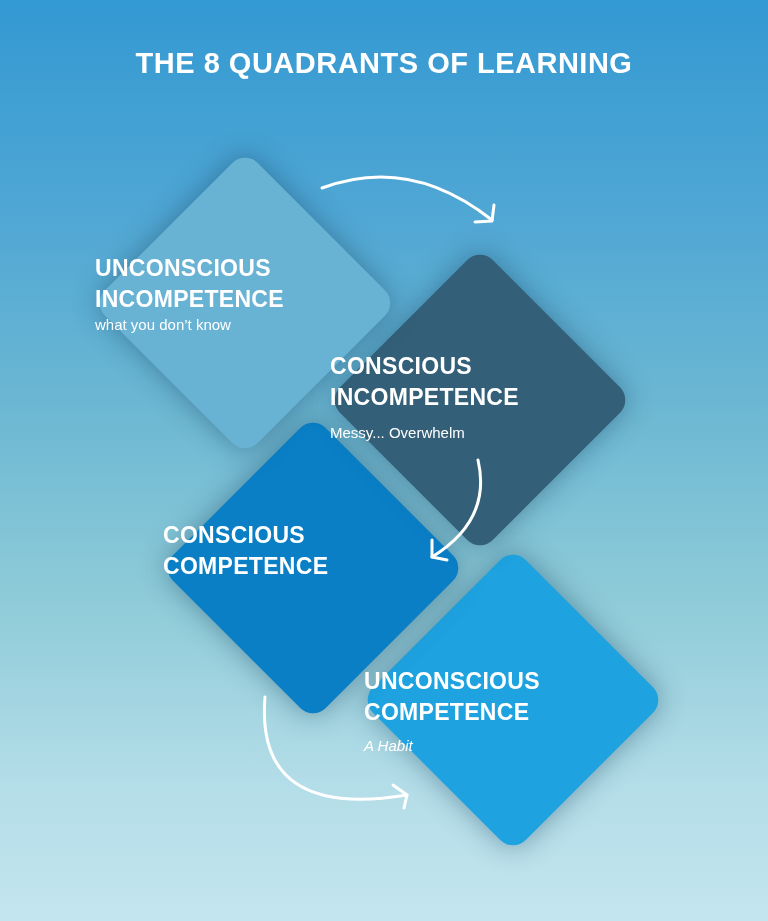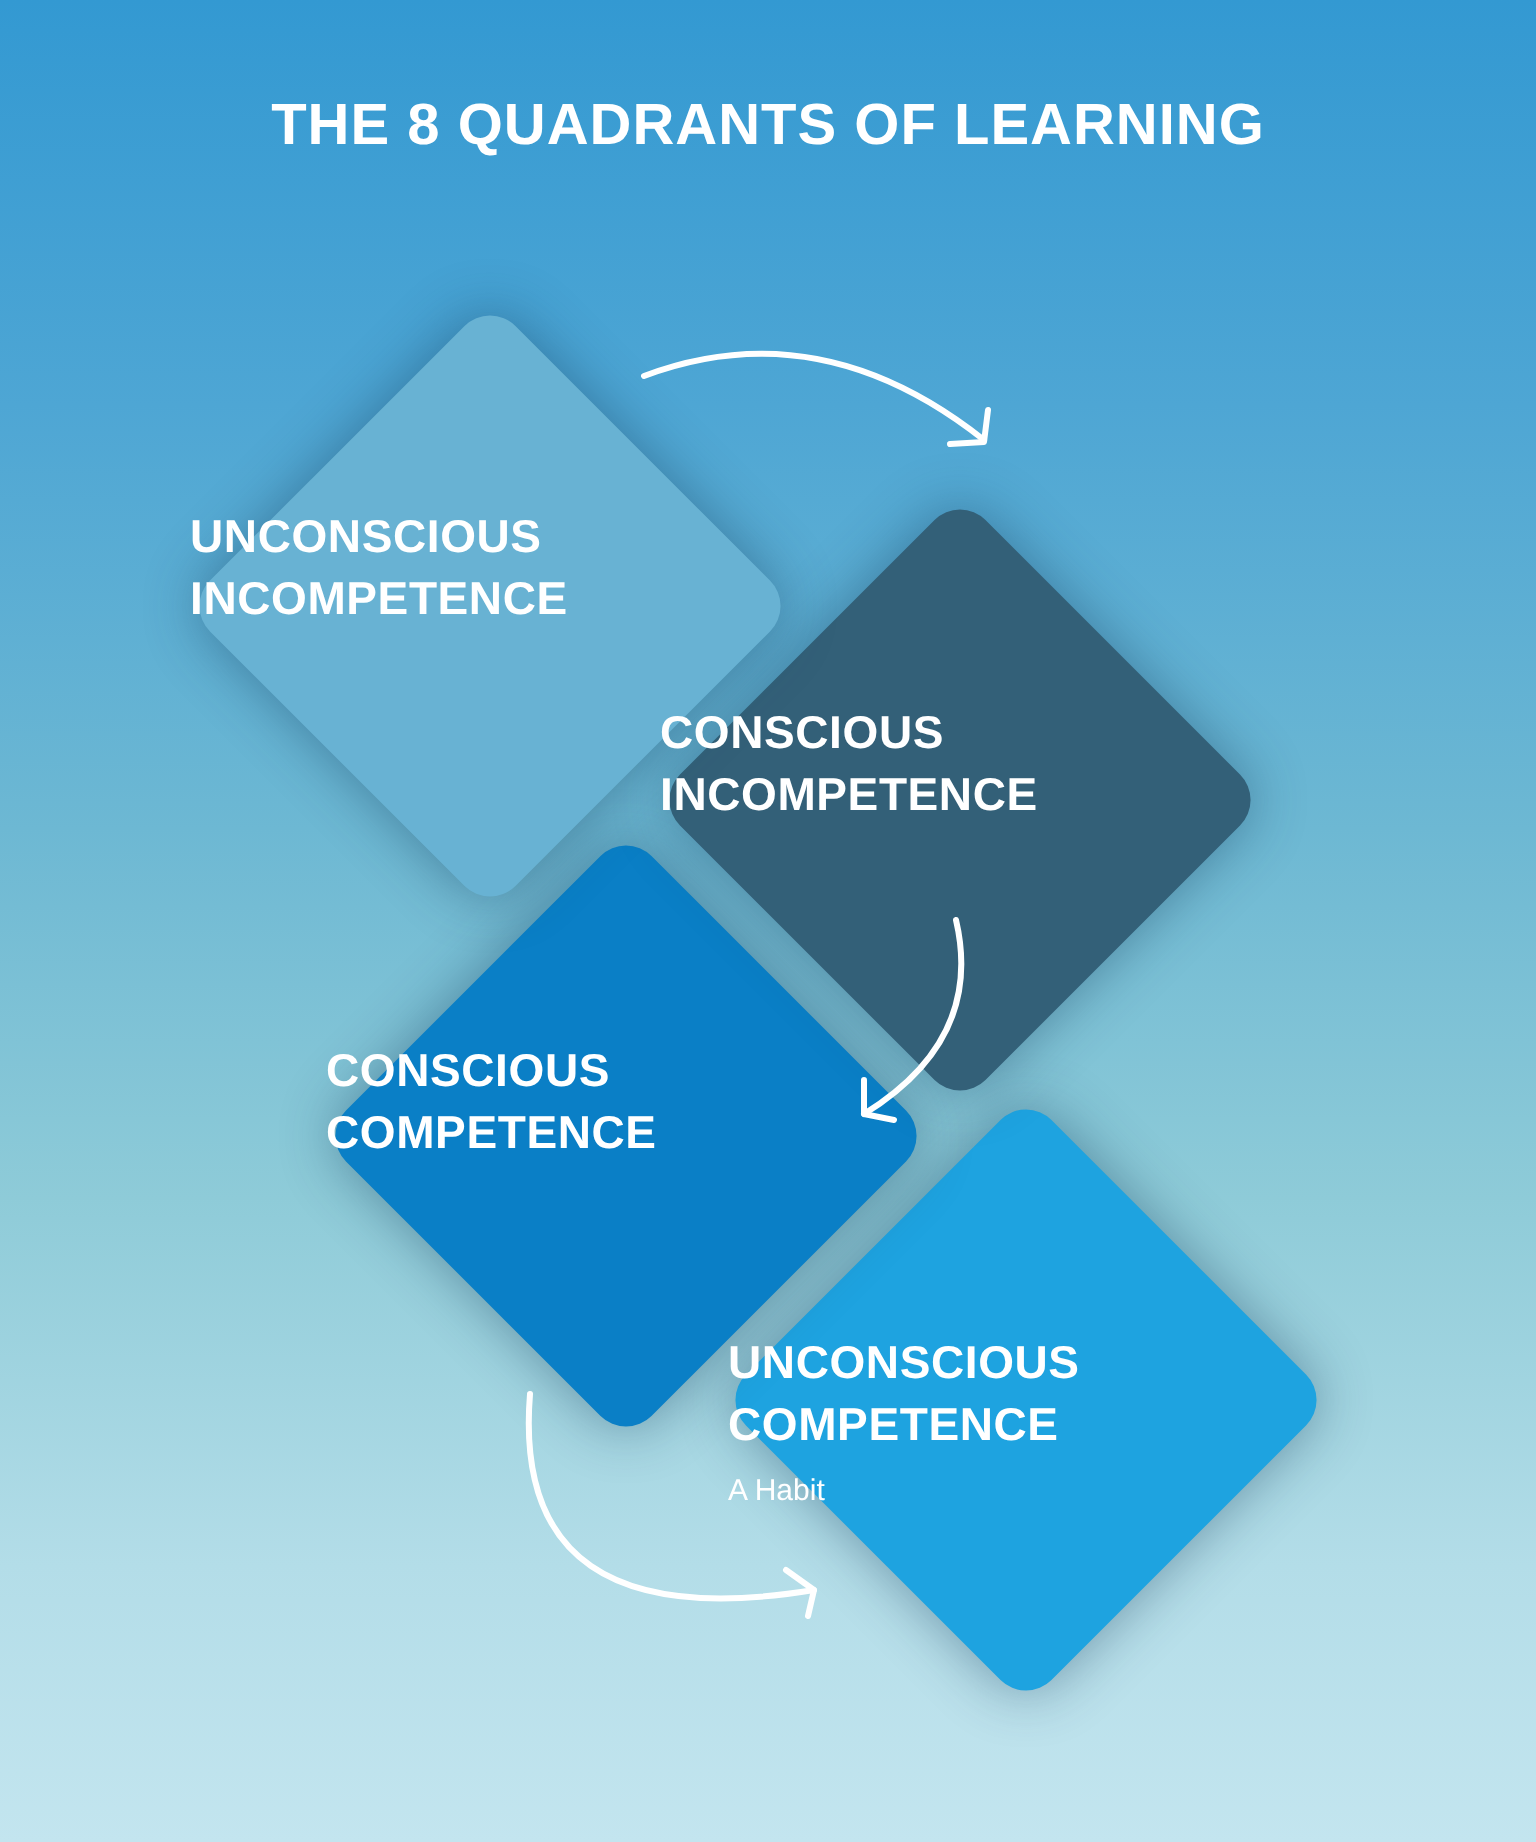--- a/index.html
+++ b/index.html
@@ -37,36 +37,38 @@
 
 <div class="diamond" style="left:205px; top:460px; background:#0a7fc6;"></div>
 
 <div class="diamond" style="left:372px; top:292px; background:#336078;"></div>
 
 <div class="diamond" style="left:137px; top:195px; background:#68b2d3;"></div>
 
 <div class="label" style="left:95px; top:253px;">
   <div class="h">UNCONSCIOUS</div>
   <div class="h">INCOMPETENCE</div>
+  <div class="s" style="margin-top:0;">what you don’t know</div>
 </div>
 
 <div class="label" style="left:330px; top:351px;">
   <div class="h">CONSCIOUS</div>
   <div class="h">INCOMPETENCE</div>
+  <div class="s" style="margin-top:10px;">Messy... Overwhelm</div>
 </div>
 
 <div class="label" style="left:163px; top:520px;">
   <div class="h">CONSCIOUS</div>
   <div class="h">COMPETENCE</div>
 </div>
 
 <div class="label" style="left:364px; top:666px;">
   <div class="h">UNCONSCIOUS</div>
   <div class="h">COMPETENCE</div>
-  <div class="s" style="margin-top:8px;">A Habit</div>
+  <div class="s" style="margin-top:8px;font-style:italic;">A Habit</div>
 </div>
 
 <svg class="arrows" width="768" height="921" viewBox="0 0 768 921">
   <g fill="none" stroke="#ffffff" stroke-width="3" stroke-linecap="round" stroke-linejoin="round">
     <g>
       <path d="M322 188 Q410 155 492 220"></path>
       <path d="M475 222 L492 221 L494 205"></path>
     </g>
     <g>
       <path d="M478 460 Q492 520 432 557"></path>

